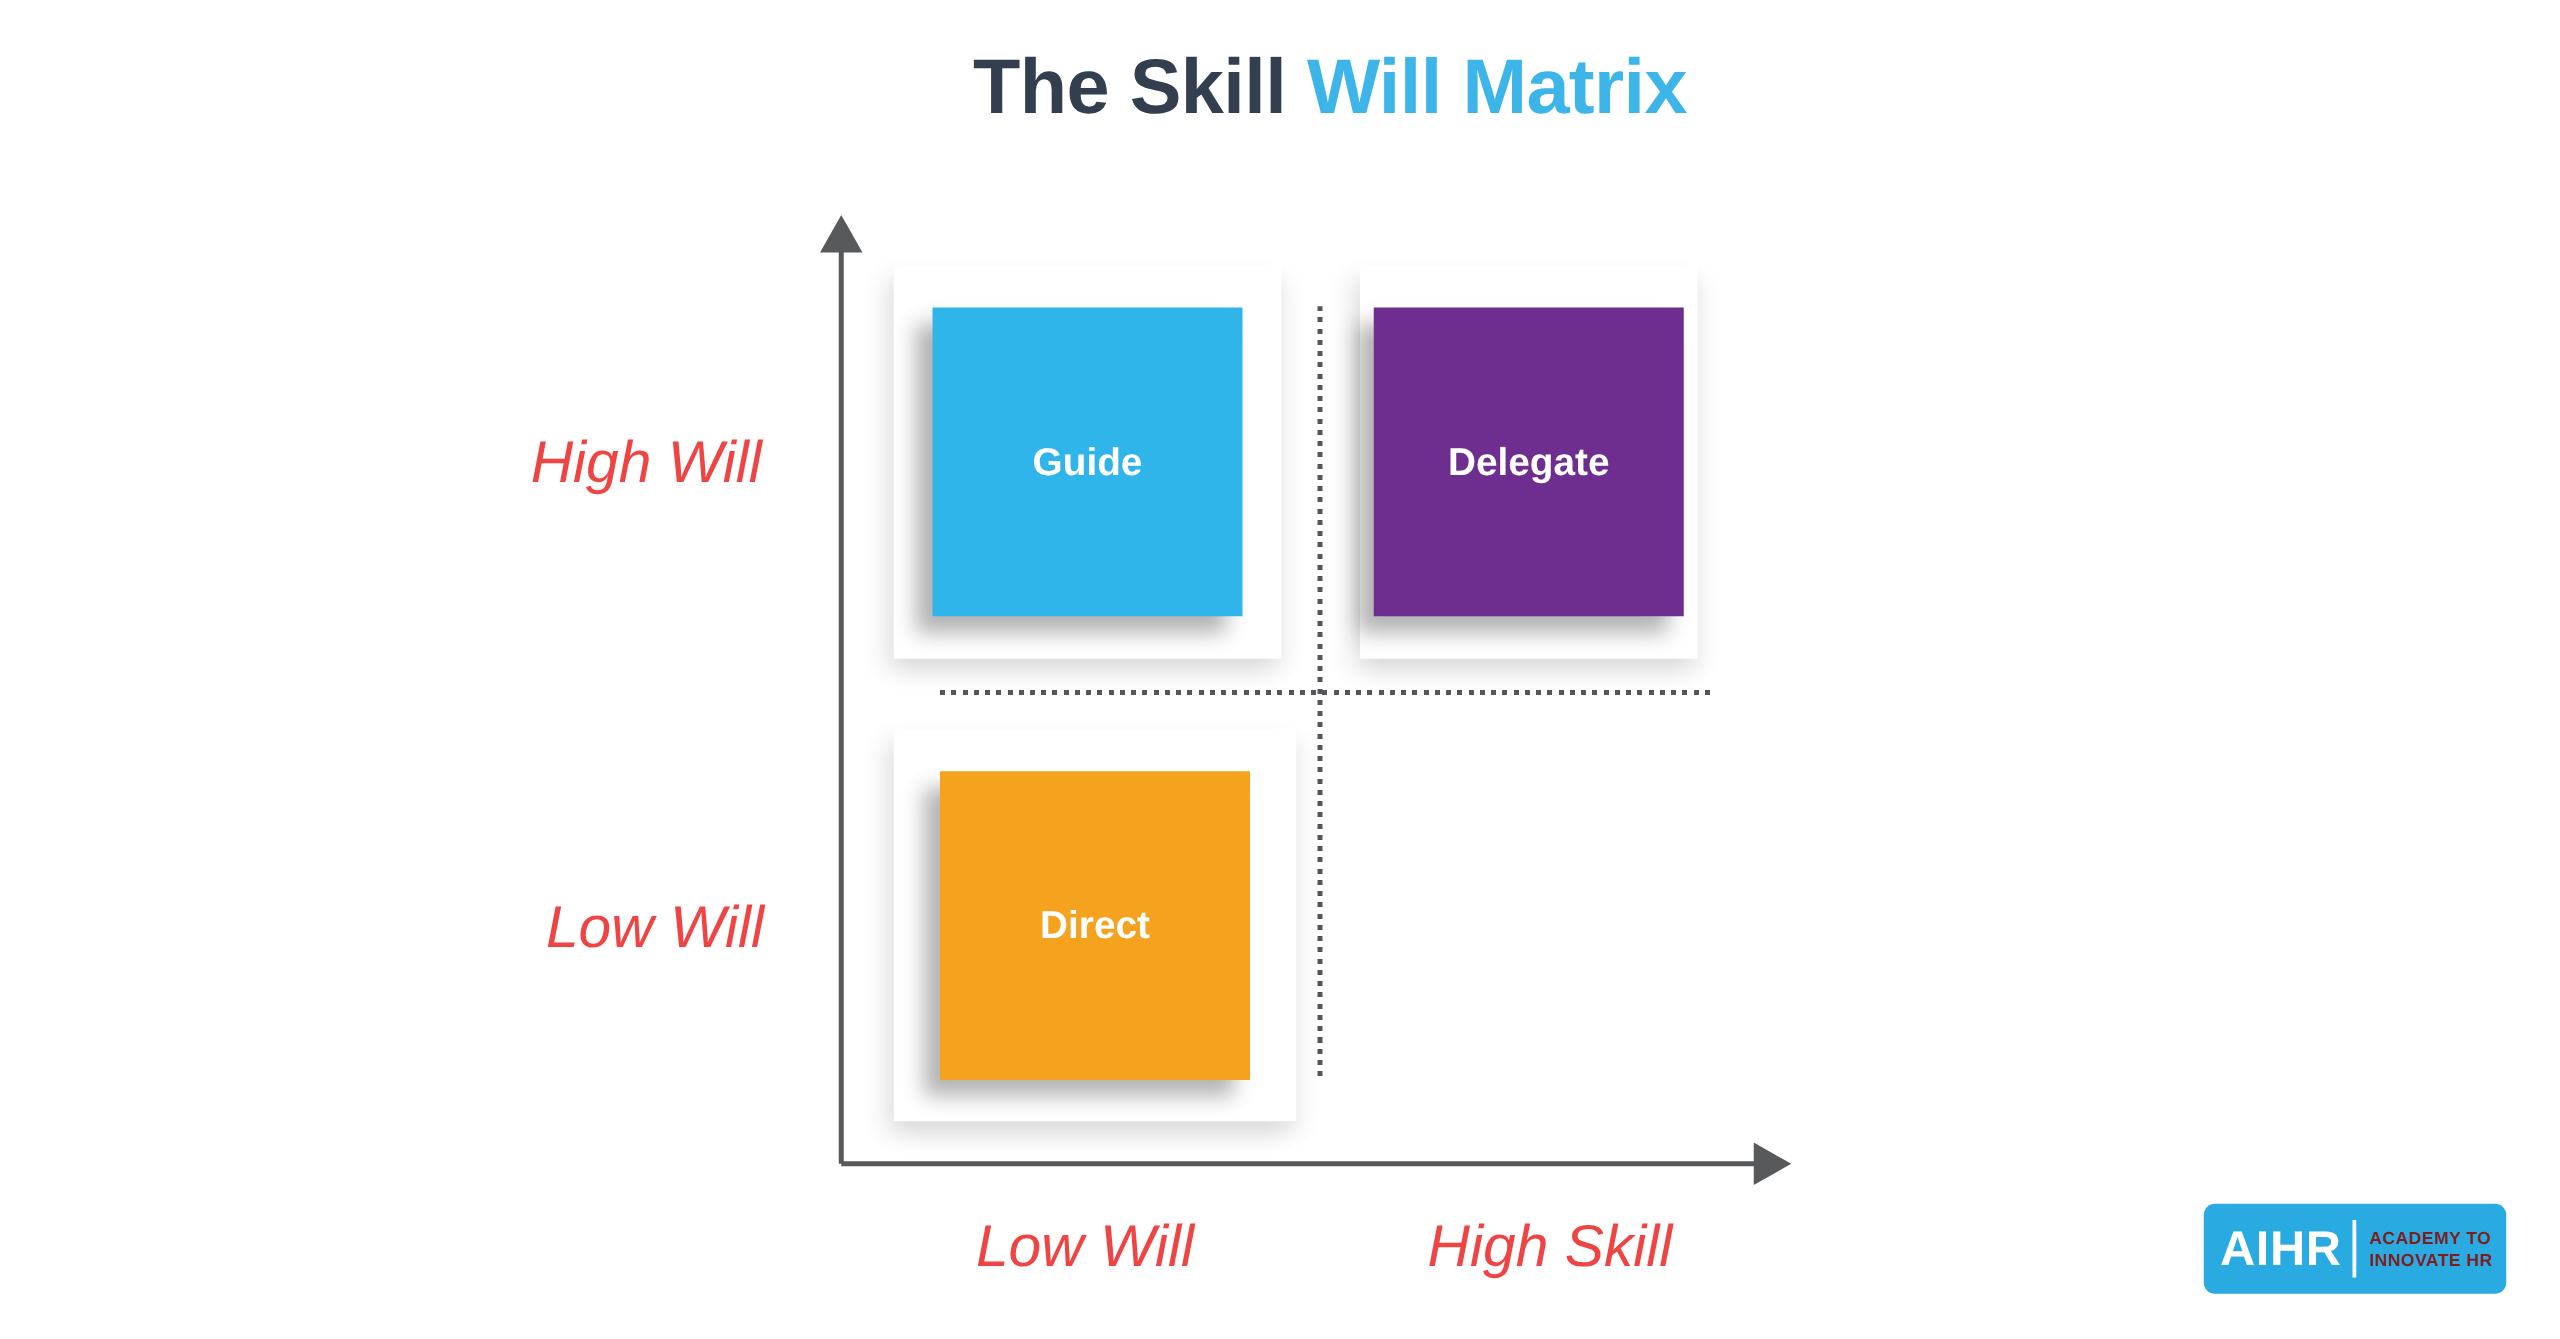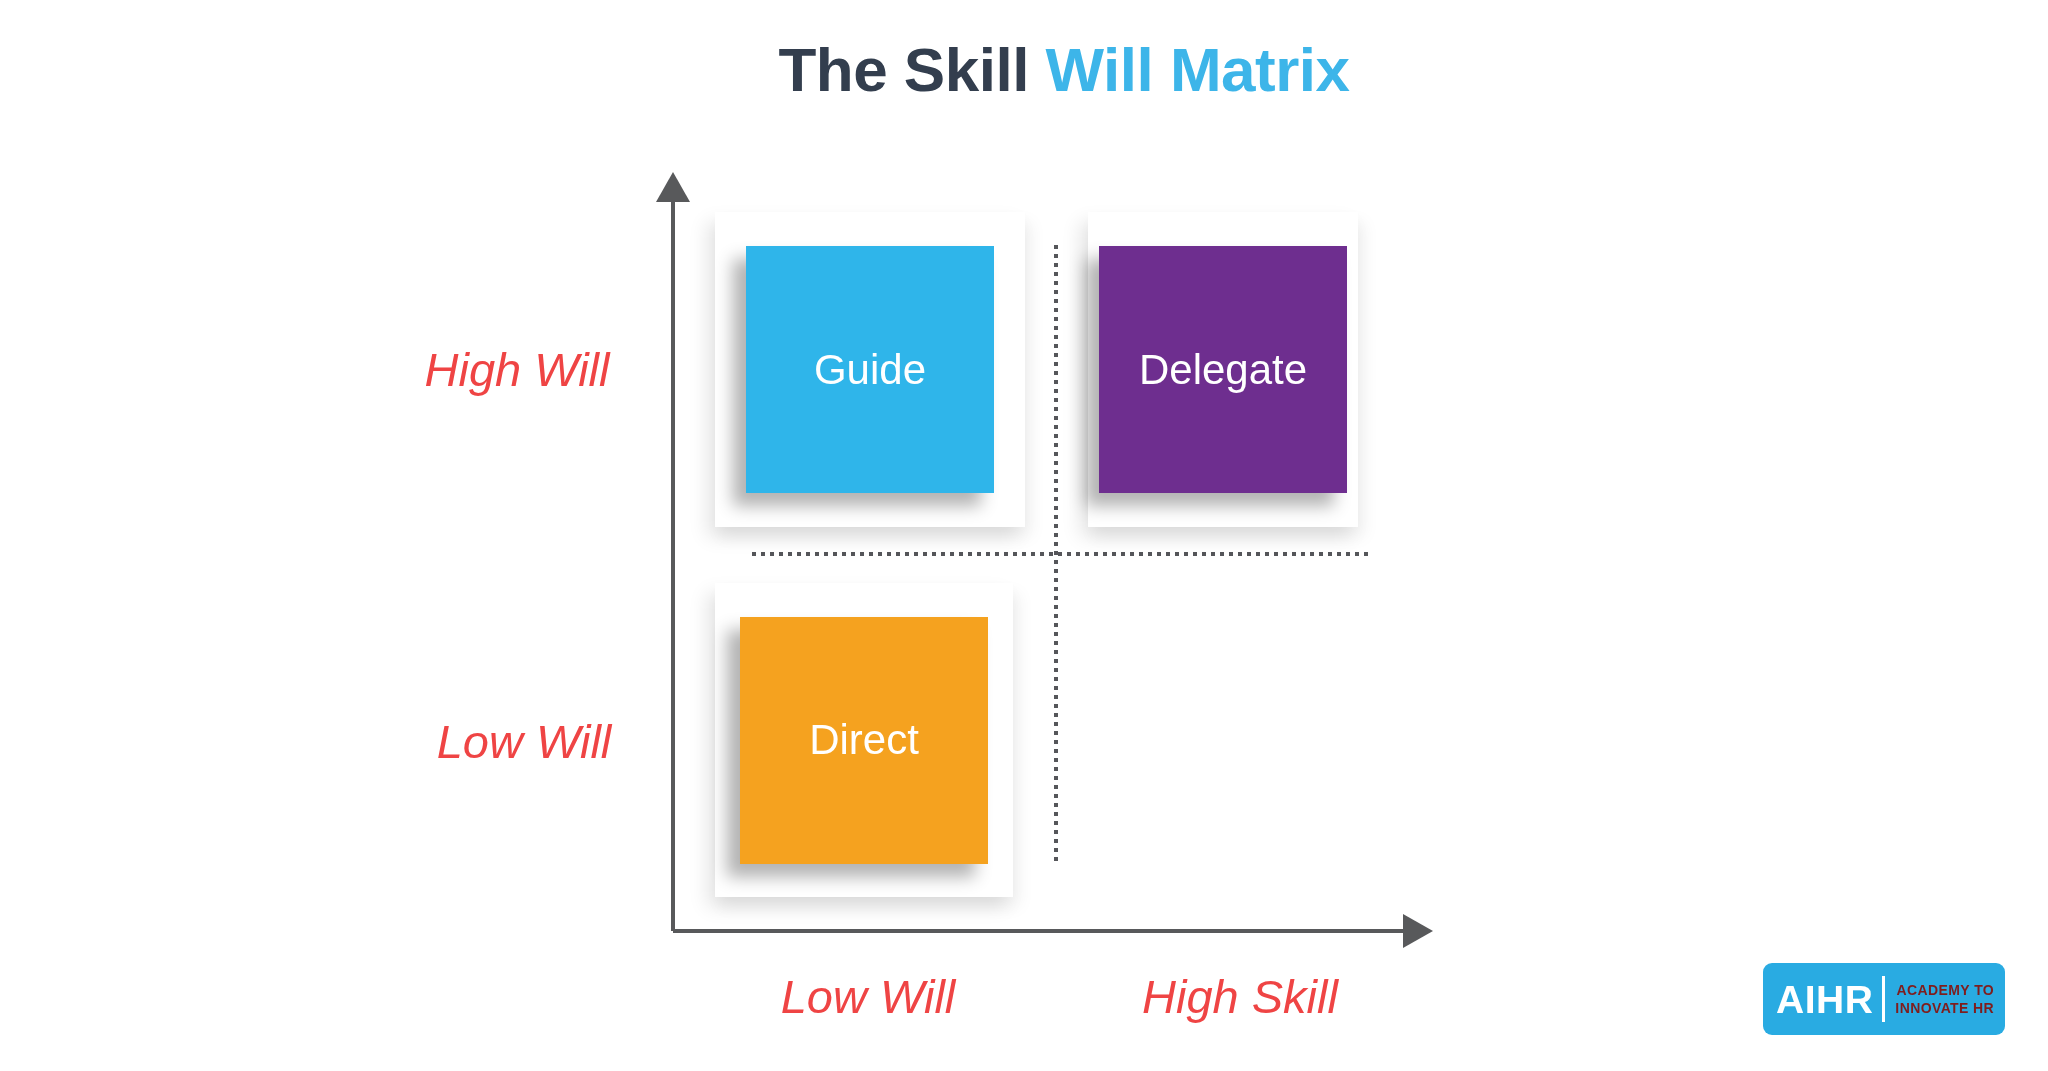--- a/index.html
+++ b/index.html
@@ -1,15 +1,15 @@
 <!DOCTYPE html>
 <html><head>
 <meta charset="utf-8">
 <style>
-  * { margin: 0; padding: 0; box-sizing: border-box; text-align: right; }
+  * { margin: 0; padding: 0; box-sizing: border-box; }
   html, body { background: #ffffff; }
   body { font-family: "Liberation Sans", sans-serif; }
 
   .canvas {
     position: relative;
     width: 2048px;
     height: 1071px;
     background: #ffffff;
     overflow: hidden;
   }
@@ -63,35 +63,35 @@
   .card {
     position: absolute;
     background: #ffffff;
     box-shadow: -8px 10px 18px rgba(0,0,0,0.10), 6px 10px 16px rgba(0,0,0,0.06);
     display: flex;
     align-items: center;
     justify-content: center;
   }
   .card-guide    { left: 715px;  top: 212px; width: 310px; height: 315px; }
   .card-delegate { left: 1088px; top: 212px; width: 270px; height: 315px; }
-  .card-direct   { left: 715px;  top: 583px; width: 298px; height: 314px; }
+  .card-direct   { left: 715px;  top: 583px; width: 322px; height: 314px; }
   .card-excite   { left: 1088px; top: 583px; width: 314px; height: 314px; }
 
   .tile {
     width: 248px;
     height: 247px;
     display: flex;
     align-items: center;
     justify-content: center;
     box-shadow: -13px 13px 16px rgba(0,0,0,0.30);
   }
   .tile-label {
     color: #ffffff;
-    font-size: 42px;
-    font-weight: normal;
+    font-size: 31px;
+    font-weight: bold;
     white-space: nowrap;
   }
 
   
   .axis-label {
     position: absolute;
     transform: translate(-50%, -50%);
     font-size: 47px;
     font-style: italic;
     color: #ef4444;

